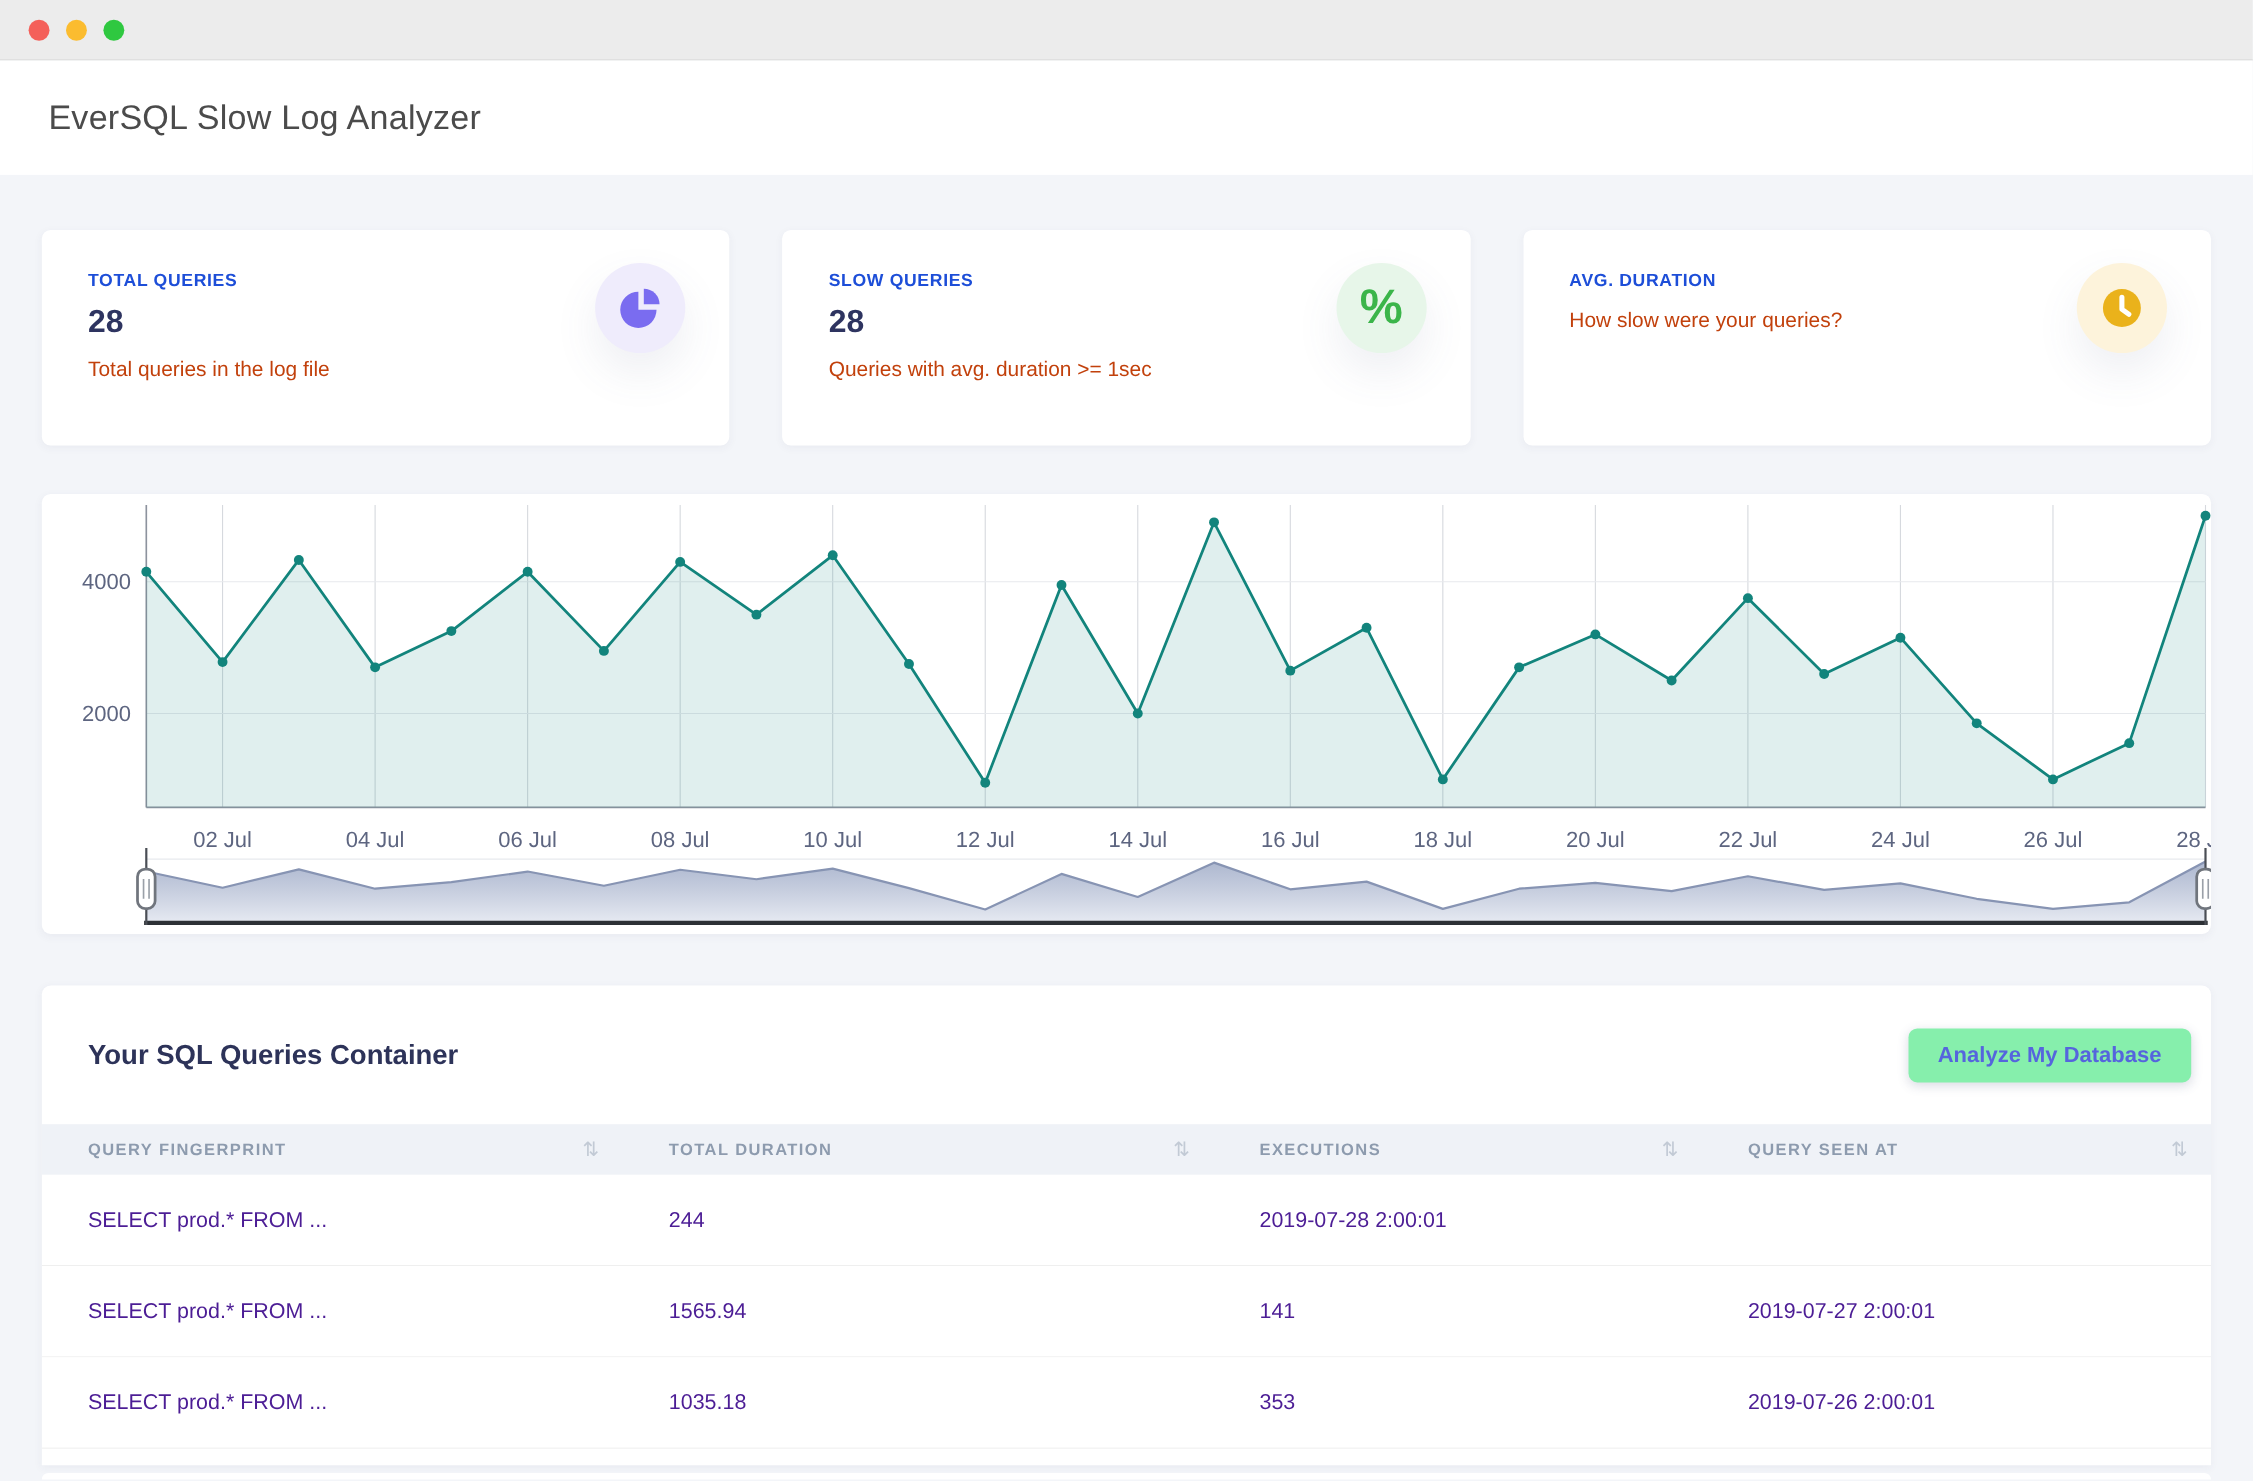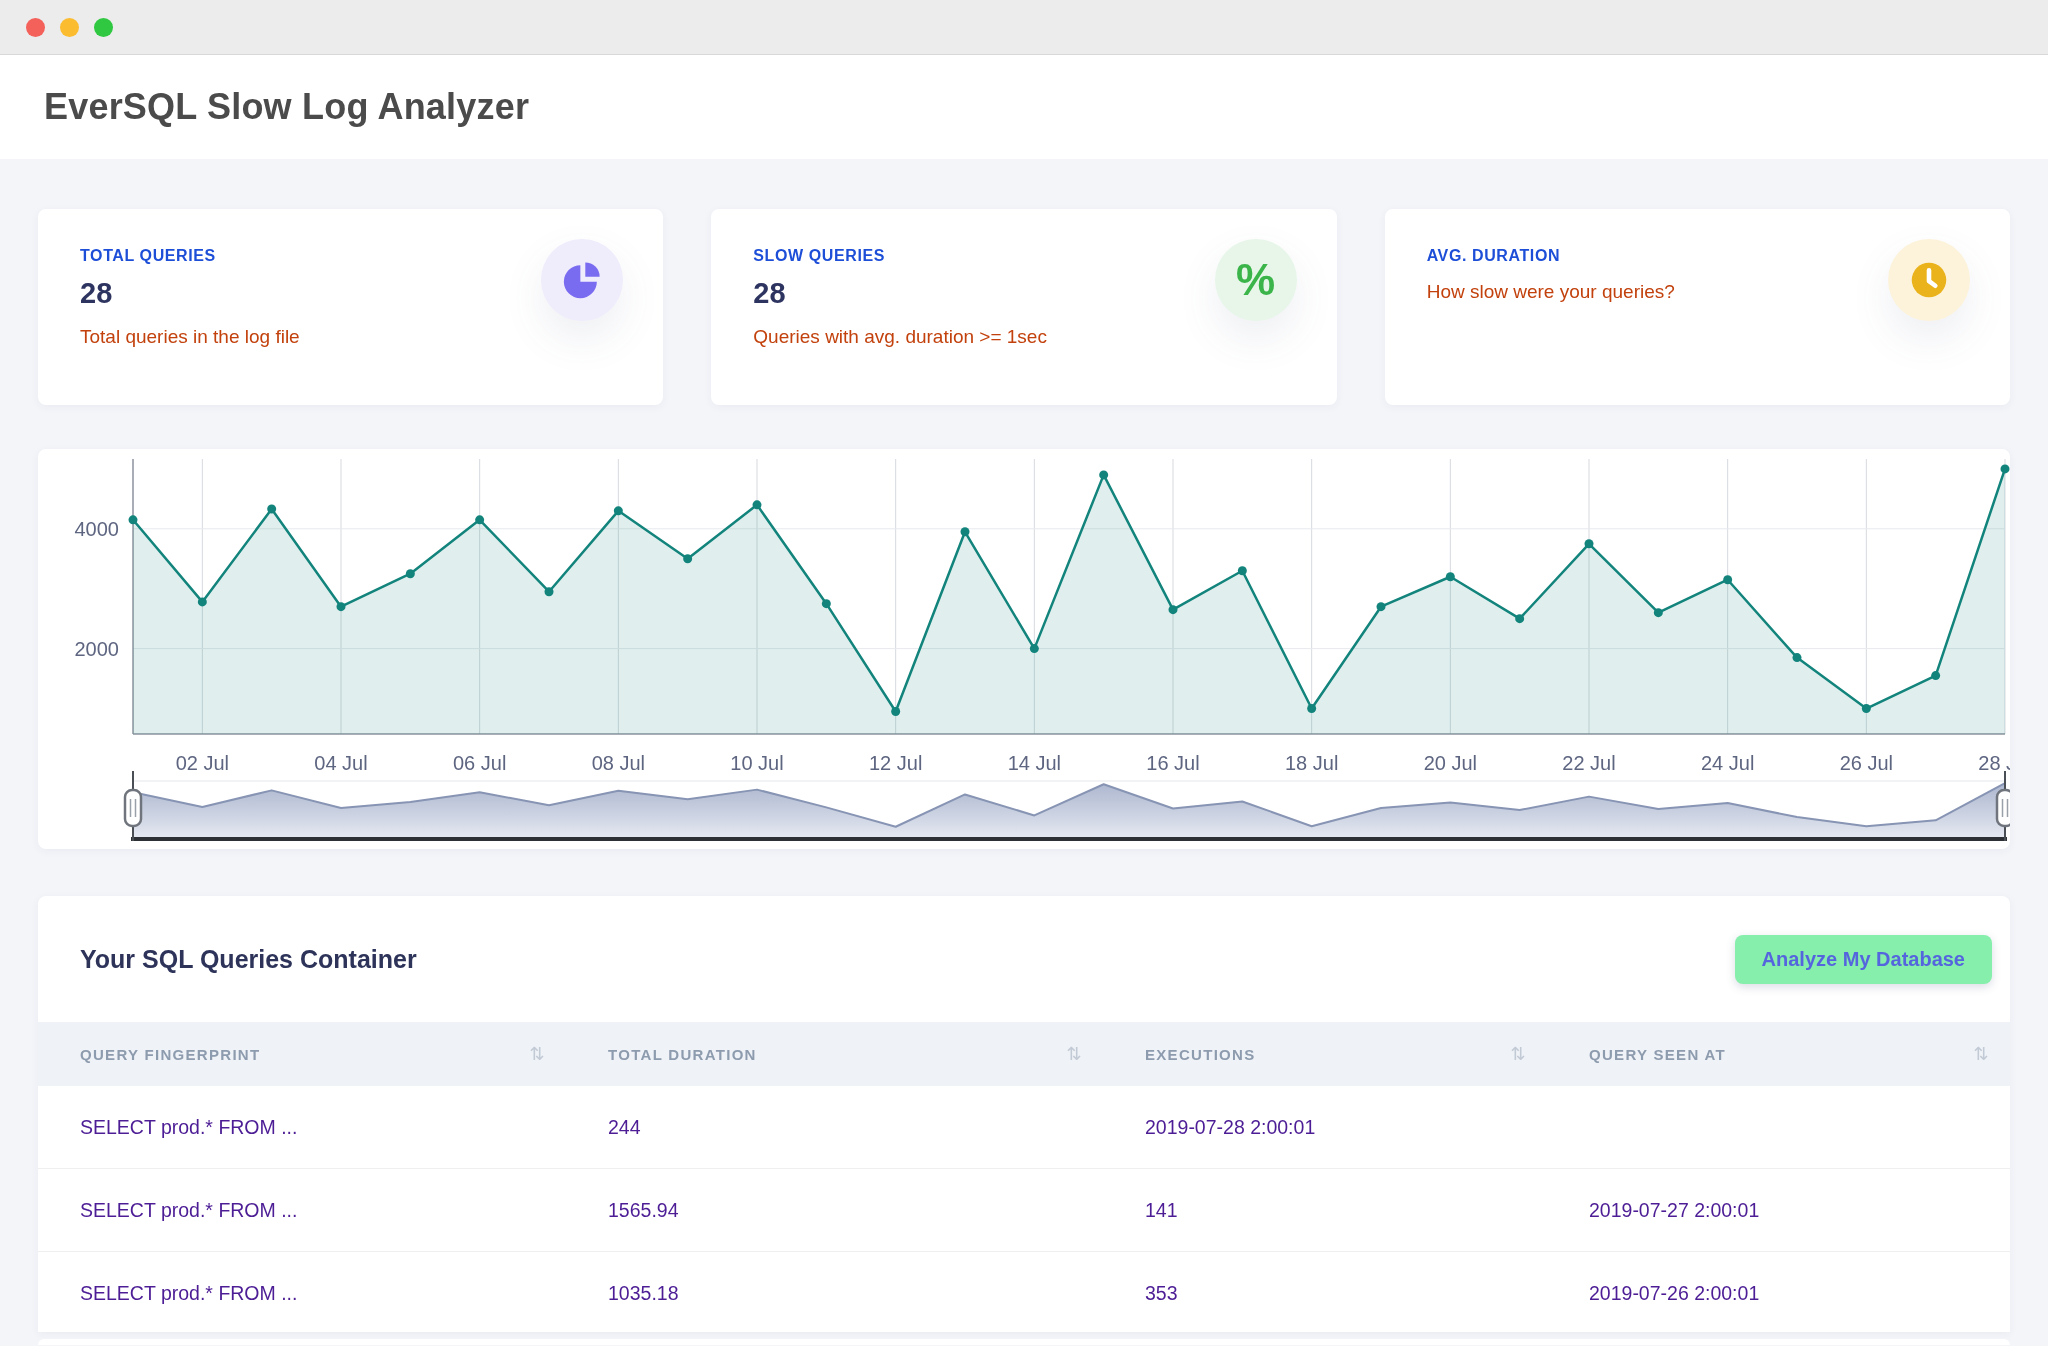--- a/index.html
+++ b/index.html
@@ -14,21 +14,21 @@
   .titlebar {
     height:55px; background:#ececec; border-bottom:1px solid #d8d8d8;
     display:flex; align-items:center; padding-left:26px; gap:15px;
   }
   .dot { width:19px; height:19px; border-radius:50%; cursor:pointer; }
   .app-header {
     height:104px; background:#ffffff;
     display:flex; align-items:center; padding-left:44px;
   }
   .app-header h1 {
-    margin:0; font-size:36px; font-weight:700; color:#4b4b4b; letter-spacing:.2px;
+    margin:0; font-size:31px; font-weight:400; color:#4b4b4b; letter-spacing:.2px;
   }
   .content { padding:0 38px; }
 
   
   .stats { display:flex; gap:48px; margin-top:50px; }
   .stat-card {
     flex:1; height:196px; background:#fff; border-radius:8px;
     box-shadow:0 2px 8px rgba(50,65,100,.05);
     position:relative; padding:38px 0 0 42px;
   }
@@ -60,21 +60,21 @@
     padding:0 18px 0 42px;
   }
   .table-title { font-size:25px; font-weight:700; color:#2d3359; }
   .analyze-btn {
     background:#86efac; border:none; border-radius:8px;
     box-shadow:0 3px 10px rgba(70,80,120,.20);
     color:#5565dd; font-size:20px; font-weight:700;
     padding:13px 27px; cursor:pointer; font-family:inherit;
   }
   .thead {
-    height:64px; background:#eff2f7;
+    height:46px; background:#eff2f7;
     display:grid; grid-template-columns:528px 537px 444px 1fr;
     align-items:center; padding:0 20px 0 42px;
   }
   .th {
     display:flex; align-items:center; justify-content:space-between;
     font-size:15px; font-weight:700; color:#8d9bae; letter-spacing:1.3px;
   }
   .th.pad { padding-right:62px; }
   .sort { color:#c2cad5; font-size:18px; font-weight:400; cursor:pointer; line-height:1; }
   .trow {

